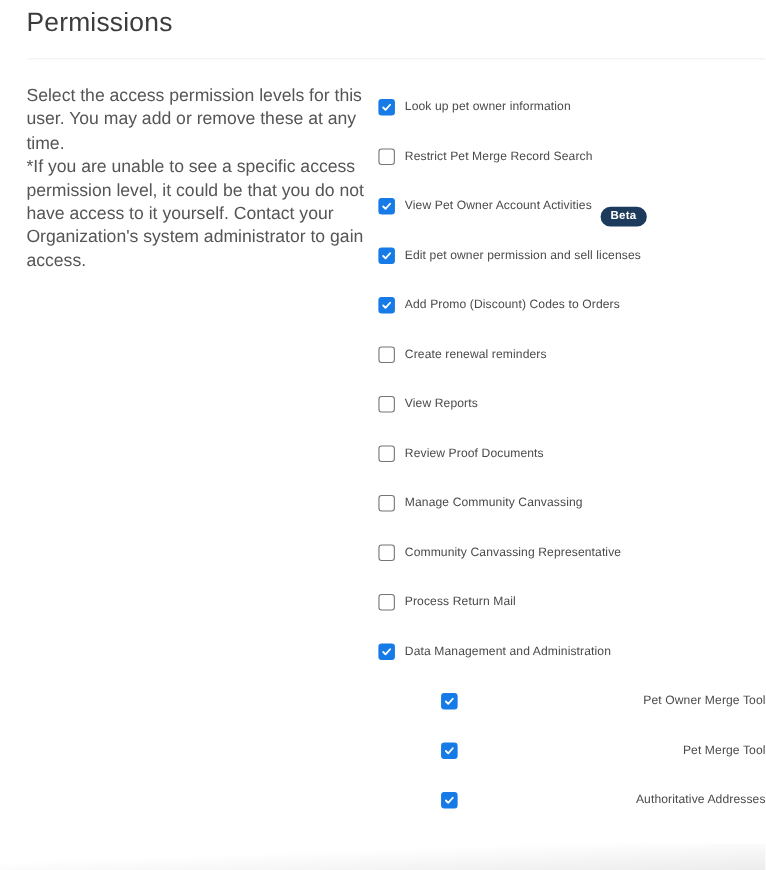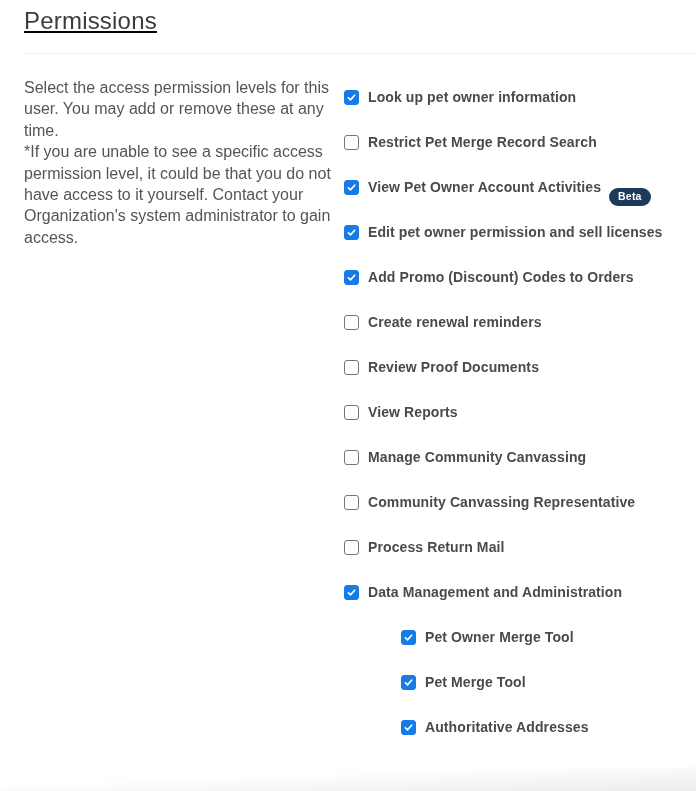--- a/index.html
+++ b/index.html
@@ -3,21 +3,21 @@
 <meta charset="utf-8">
 <style>
   * { margin: 0; padding: 0; box-sizing: border-box; }
   html, body {
     width: 696px; height: 791px;
     background: #ffffff;
     font-family: "Liberation Sans", "DejaVu Sans", sans-serif;
     overflow: hidden;
     position: relative;
   }
-  .header { padding: 6px 0 0 24px; text-decoration: underline; }
+  .header { padding: 6px 0 0 24px; }
   .page-title {
     font-size: 24px;
     line-height: 30px;
     font-weight: 400;
     color: #3c3c3c;
     letter-spacing: 0.2px;
   }
   .divider {
     margin: 17px 0 0 25px;
     border: none;
@@ -42,41 +42,41 @@
   .right-col {
     flex: 1;
     padding-top: 10px;
   }
   .perm-row {
     display: flex;
     align-items: center;
     height: 20px;
     margin-bottom: 25px;
   }
-  .perm-row.indent { margin-left: 57px; }
+  .perm-row.indent { margin-left: 57px; justify-content: space-between; }
   .checkbox {
     width: 15px; height: 15px;
     flex: 0 0 15px;
     border-radius: 3px;
     border: 1.5px solid #757575;
     background: #ffffff;
     display: inline-flex;
     align-items: center;
     justify-content: center;
     cursor: pointer;
   }
   .checkbox.checked {
     border-color: var(--cb-blue, #167be6);
     background: var(--cb-blue, #167be6);
   }
   .checkbox svg { display: block; width: 11px; height: 11px; }
   .perm-label {
     margin-left: 9px;
-    font-size: 14px;
-    font-weight: bold;
+    font-size: 11px;
+    font-weight: normal;
     color: #4a4a4a;
     white-space: nowrap;
     letter-spacing: 0.1px;
   }
   .badge {
     margin-left: 8px;
     background: var(--badge-navy, #1b3a5c);
     color: #ffffff;
     font-size: 10.5px;
     font-weight: bold;
@@ -146,25 +146,25 @@
           </svg>
         </span>
         <span class="perm-label">Add Promo (Discount) Codes to Orders</span>
       </div>
       <div class="perm-row">
         <span class="checkbox"></span>
         <span class="perm-label">Create renewal reminders</span>
       </div>
       <div class="perm-row">
         <span class="checkbox"></span>
+        <span class="perm-label">View Reports</span>
+      </div>
+      <div class="perm-row">
+        <span class="checkbox"></span>
         <span class="perm-label">Review Proof Documents</span>
-      </div>
-      <div class="perm-row">
-        <span class="checkbox"></span>
-        <span class="perm-label">View Reports</span>
       </div>
       <div class="perm-row">
         <span class="checkbox"></span>
         <span class="perm-label">Manage Community Canvassing</span>
       </div>
       <div class="perm-row">
         <span class="checkbox"></span>
         <span class="perm-label">Community Canvassing Representative</span>
       </div>
       <div class="perm-row">

